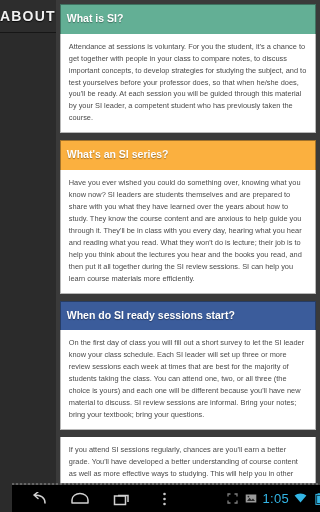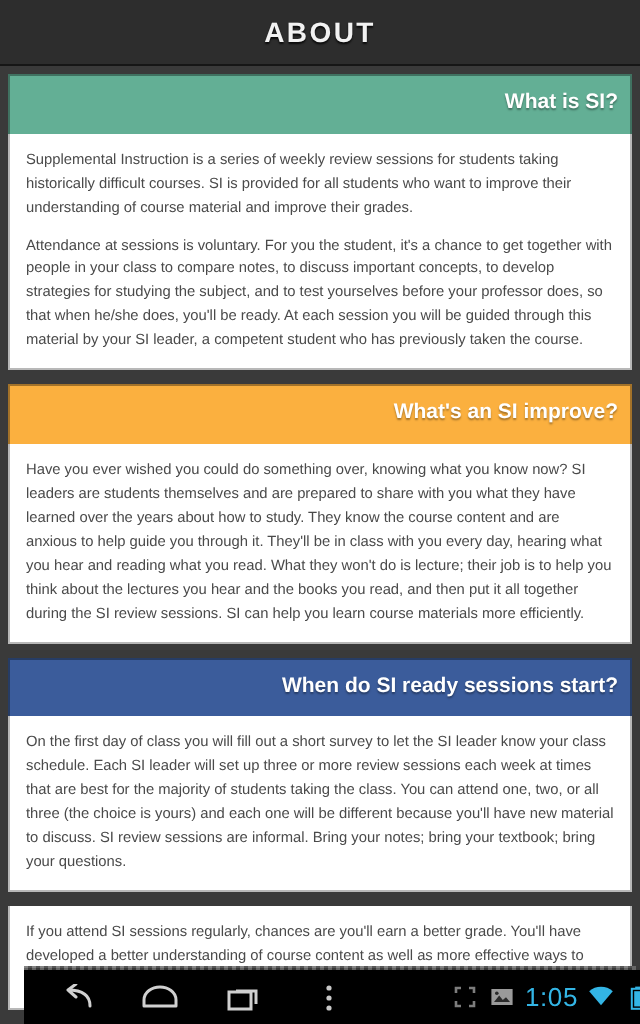--- a/index.html
+++ b/index.html
@@ -15,21 +15,21 @@
     background: #1a1a1a;
     position: relative;
   }
 
   #app {
     width: 320px;
     height: 512px;
     position: relative;
     background: #2b2b2b;
     display: flex;
-    flex-direction: column;
+    flex-direction: row;
   }
 
   
   .titlebar {
     height: 33px;
     flex: 0 0 33px;
     background: #2d2d2d;
     border-bottom: 1px solid #161616;
     display: flex;
     align-items: center;
@@ -50,25 +50,25 @@
     background: #3a3a3a;
     overflow: hidden;
     position: relative;
     padding: 0 4px;
   }
 
   .section { margin-bottom: 7px; }
   .section:first-child { margin-top: 4px; }
 
   .sec-header {
-    text-align: right;
+    text-align: left;
     color: #ffffff;
     font-size: 10.5px;
     font-weight: bold;
-    padding: 8px 6px 9px 22px;
+    padding: 8px 6px 9px 6px;
     line-height: 1.1;
     text-shadow: 0 1px 1px rgba(0,0,0,0.35);
     border: 1px solid rgba(0,0,0,0.35);
     border-bottom: none;
   }
 
   .sec-body {
     background: #ffffff;
     color: #4a4a4a;
     font-size: 7.4px;
@@ -134,27 +134,26 @@
 
   <div class="titlebar">
     <span class="title">ABOUT</span>
   </div>
 
   <div class="content">
 
     <div class="section">
       <div class="sec-header" style="background:#63AF95">What is SI?</div>
       <div class="sec-body">
-        <p>Supplemental Instruction is a series of weekly review sessions for students taking historically difficult courses. SI is provided for all students who want to improve their understanding of course material and improve their grades.</p>
         <p>Attendance at sessions is voluntary. For you the student, it's a chance to get together with people in your class to compare notes, to discuss important concepts, to develop strategies for studying the subject, and to test yourselves before your professor does, so that when he/she does, you'll be ready. At each session you will be guided through this material by your SI leader, a competent student who has previously taken the course.</p>
       </div>
     </div>
 
     <div class="section">
-      <div class="sec-header" style="background:#FBB03F">What's an SI improve?</div>
+      <div class="sec-header" style="background:#FBB03F">What's an SI series?</div>
       <div class="sec-body">
         <p>Have you ever wished you could do something over, knowing what you know now? SI leaders are students themselves and are prepared to share with you what they have learned over the years about how to study. They know the course content and are anxious to help guide you through it. They'll be in class with you every day, hearing what you hear and reading what you read. What they won't do is lecture; their job is to help you think about the lectures you hear and the books you read, and then put it all together during the SI review sessions. SI can help you learn course materials more efficiently.</p>
       </div>
     </div>
 
     <div class="section">
       <div class="sec-header" style="background:#3B5C9B">When do SI ready sessions start?</div>
       <div class="sec-body">
         <p>On the first day of class you will fill out a short survey to let the SI leader know your class schedule. Each SI leader will set up three or more review sessions each week at times that are best for the majority of students taking the class. You can attend one, two, or all three (the choice is yours) and each one will be different because you'll have new material to discuss. SI review sessions are informal. Bring your notes; bring your textbook; bring your questions.</p>
       </div>

